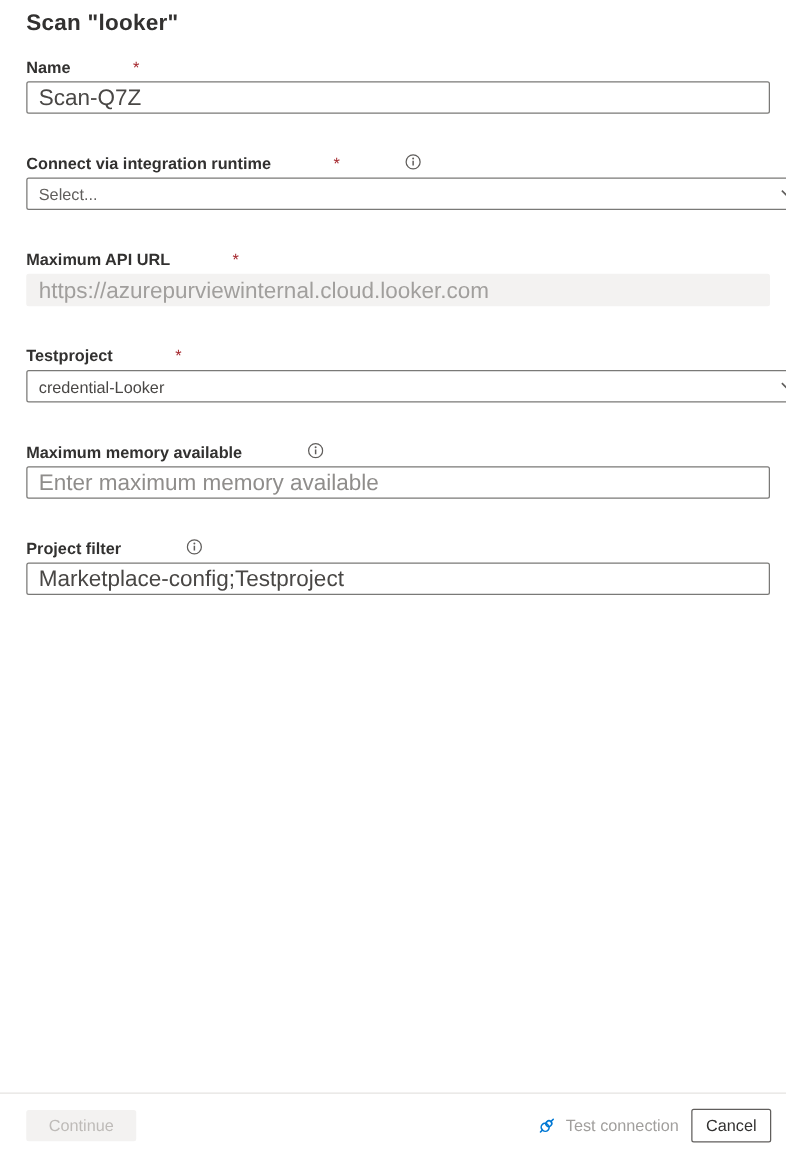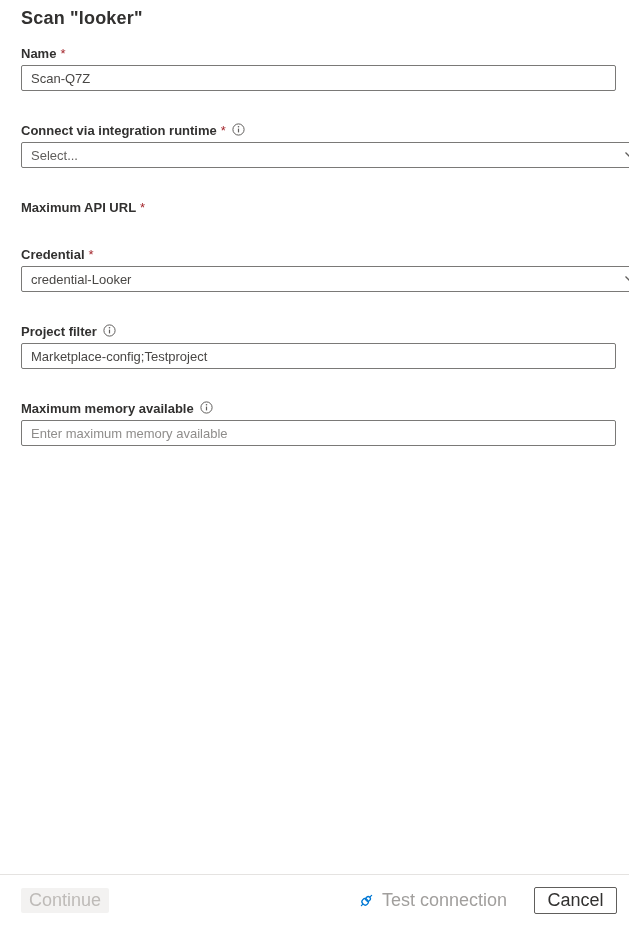--- a/index.html
+++ b/index.html
@@ -22,41 +22,42 @@
   .field { margin-top: 32px; width: 595px; }
   .field:first-of-type { margin-top: 16px; }
   .field-label {
     display: flex;
     align-items: center;
     font-size: 13px;
     line-height: 15px;
     font-weight: 600;
     color: #323130;
     margin-bottom: 4px;
+    gap: 46px;
   }
   .required-star {
     color: #a4262c;
     margin-left: 4px;
     font-weight: 400;
     font-size: 13px;
   }
   .info-icon {
     display: inline-flex;
     margin-left: 6px;
     position: relative;
     top: -1px;
   }
   .text-input {
     width: 595px;
     height: 26px;
     border: 1px solid #7a7977;
     border-radius: 2px;
     background: #ffffff;
     font-family: "Liberation Sans", sans-serif;
-    font-size: 13px;
+    font-size: 18px;
     color: #494745;
     padding: 0 9px;
     outline: none;
   }
   .text-input::placeholder { color: #8f8d8b; opacity: 1; }
   .text-input.disabled {
     background: #f3f2f1;
     border-color: #f3f2f1;
     color: #a19f9d;
   }
@@ -77,52 +78,52 @@
   .chevron-icon { display: inline-flex; }
   .footer {
     position: absolute;
     left: 0; right: 0; bottom: 0;
     height: 53px;
     border-top: 1px solid #e5e3e1;
     background: #ffffff;
   }
   .btn {
     font-family: "Liberation Sans", sans-serif;
-    font-size: 18px;
+    font-size: 13px;
     border-radius: 2px;
     cursor: pointer;
   }
   .btn-continue {
     position: absolute;
     left: 21px; top: 13px;
     width: 88px; height: 25px;
     background: #f3f2f1;
     border: none;
     color: #bebbb8;
     cursor: default;
   }
   .footer-right {
     position: absolute;
     right: 12px; top: 12px;
     display: flex;
     align-items: center;
-    gap: 27px;
+    gap: 10px;
   }
   .btn-test {
     display: flex;
     align-items: center;
     gap: 7px;
     background: transparent;
     border: none;
     color: #a19f9d;
     height: 27px;
     cursor: default;
   }
   .btn-cancel {
-    width: 83px; height: 27px;
+    width: 64px; height: 27px;
     background: #ffffff;
     border: 1px solid #605e5c;
     color: #323130;
   }
 </style>
 </head>
 <body>
 
 <div class="panel">
 
@@ -156,63 +157,64 @@
           </svg>
       </span>
     </div>
   </div>
 
   <div class="field">
     <div class="field-label">
       <span>Maximum API URL</span>
       <span class="required-star">*</span>
     </div>
-  </div>
-
-  <div class="field">
-    <div class="field-label">
-      <span>Credential</span>
+    <input class="text-input disabled" type="text" disabled="" value="https://azurepurviewinternal.cloud.looker.com" style="">
+  </div>
+
+  <div class="field">
+    <div class="field-label">
+      <span>Testproject</span>
       <span class="required-star">*</span>
     </div>
     <div class="select-box">
       <span class="select-value has-value">credential-Looker</span>
       <span class="chevron-icon">
         <svg width="14" height="9" viewBox="0 0 14 9">
             <polyline points="1.5,1.5 7,7 12.5,1.5" fill="none" stroke="#605e5c" stroke-width="1.3"></polyline>
           </svg>
       </span>
     </div>
+  </div>
+
+  <div class="field">
+    <div class="field-label">
+      <span>Maximum memory available</span>
+      <span class="info-icon">
+        <svg width="13" height="13" viewBox="0 0 13 13">
+            <circle cx="6.5" cy="6.5" r="5.6" fill="none" stroke="#605e5c" stroke-width="1"></circle>
+            <line x1="6.5" y1="5.6" x2="6.5" y2="9.4" stroke="#605e5c" stroke-width="1.2"></line>
+            <circle cx="6.5" cy="3.7" r="0.8" fill="#605e5c"></circle>
+          </svg>
+      </span>
+    </div>
+    <input class="text-input" type="text" placeholder="Enter maximum memory available" style="">
   </div>
 
   <div class="field">
     <div class="field-label">
       <span>Project filter</span>
       <span class="info-icon">
         <svg width="13" height="13" viewBox="0 0 13 13">
             <circle cx="6.5" cy="6.5" r="5.6" fill="none" stroke="#605e5c" stroke-width="1"></circle>
             <line x1="6.5" y1="5.6" x2="6.5" y2="9.4" stroke="#605e5c" stroke-width="1.2"></line>
             <circle cx="6.5" cy="3.7" r="0.8" fill="#605e5c"></circle>
           </svg>
       </span>
     </div>
     <input class="text-input" type="text" value="Marketplace-config;Testproject" style="">
-  </div>
-
-  <div class="field">
-    <div class="field-label">
-      <span>Maximum memory available</span>
-      <span class="info-icon">
-        <svg width="13" height="13" viewBox="0 0 13 13">
-            <circle cx="6.5" cy="6.5" r="5.6" fill="none" stroke="#605e5c" stroke-width="1"></circle>
-            <line x1="6.5" y1="5.6" x2="6.5" y2="9.4" stroke="#605e5c" stroke-width="1.2"></line>
-            <circle cx="6.5" cy="3.7" r="0.8" fill="#605e5c"></circle>
-          </svg>
-      </span>
-    </div>
-    <input class="text-input" type="text" placeholder="Enter maximum memory available" style="">
   </div>
 
 </div>
 
 <div class="footer">
   <button class="btn btn-continue" disabled="">Continue</button>
   <div class="footer-right">
     <button class="btn btn-test">
       <span style="display:inline-flex;">
         <svg width="17" height="17" viewBox="0 0 20 20">

